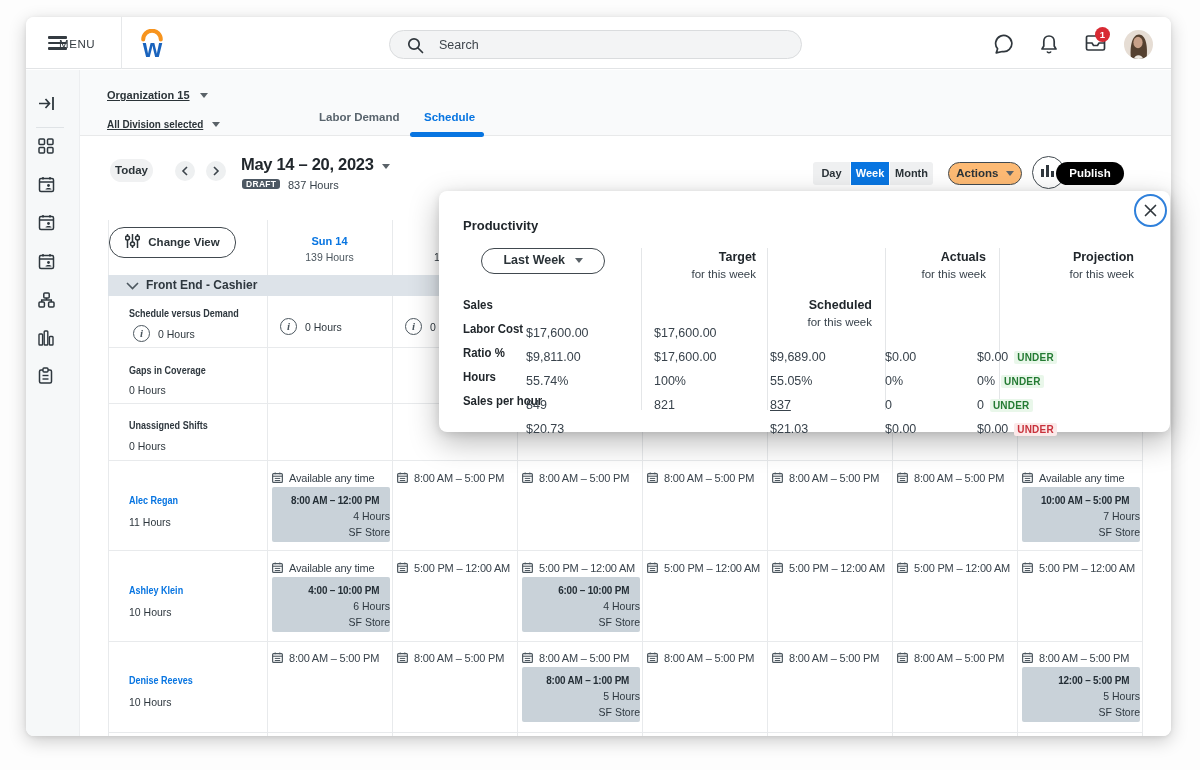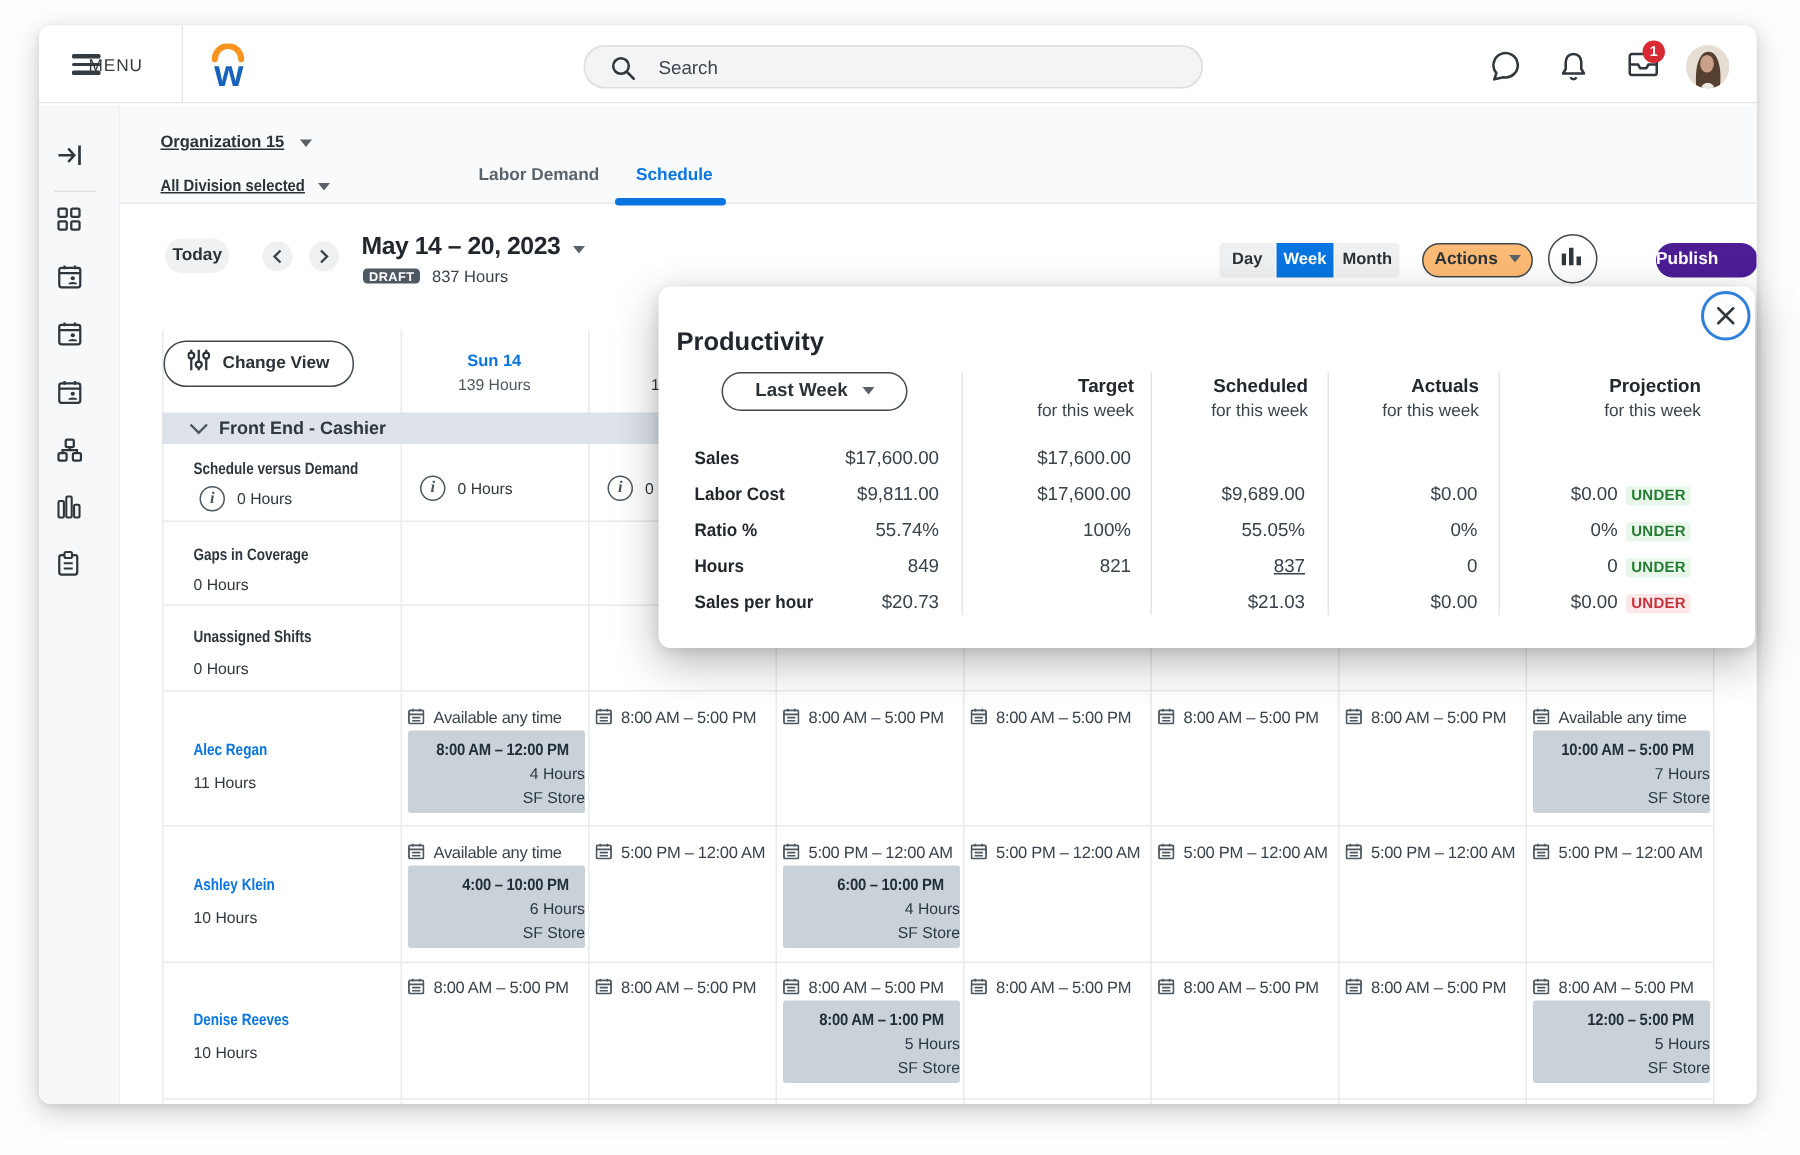--- a/index.html
+++ b/index.html
@@ -29,48 +29,48 @@
 .circbtn { position:absolute; width:20px; height:20px; background:#eef0f1; border-radius:50%; text-align:center; }
 .weektitle { position:absolute; left:161px; top:85px; font-size:16.5px; font-weight:bold; color:#21272c; letter-spacing:-0.3px; }
 .draft { position:absolute; left:162px; top:109px; background:#4d5863; color:#fff; font-size:8.5px; font-weight:bold; padding:0 4px; border-radius:3px; letter-spacing:0.3px; }
 .hrs837 { position:absolute; left:208px; top:109px; font-size:11px; color:#39434c; }
 .seg { position:absolute; left:733px; top:92px; height:23px; display:flex; }
 .seg div { font-size:11px; font-weight:bold; height:23px; line-height:23px; text-align:center; }
 .seg .on { background:#0875e1; color:#fff; }
 .seg .off { background:#eff0f1; color:#2b3338; }
 .actionsbtn { position:absolute; left:868px; top:92px; width:74px; height:23px; border:1.5px solid #41494f; border-radius:12px; font-size:11.5px; font-weight:bold; color:#2b3338; text-align:center; line-height:20px; background:#fdba74; }
 .chartbtn { position:absolute; left:952px; top:86px; width:33px; height:33px; border:1.5px solid #41494f; border-radius:50%; background:#fff; }
-.publish { position:absolute; left:1024px; top:92px; width:68px; height:23px; background:#4c1d95; border-radius:12px; color:#fff; font-size:11.5px; font-weight:bold; text-align:left; line-height:23px; }
+.publish { position:absolute; left:976px; top:92px; width:68px; height:23px; background:#000000; border-radius:12px; color:#fff; font-size:11.5px; font-weight:bold; text-align:center; line-height:23px; }
 .vline { position:absolute; top:150px; height:516px; width:1px; background:#e8eaec; }
 .hline { position:absolute; left:28px; width:1034px; height:1px; background:#e8eaec; }
 .changeview { line-height:28px; position:absolute; left:29px; top:157px; width:127px; height:31px; border:1.5px solid #41494f; border-radius:15px; background:#fff; font-size:11.5px; font-weight:bold; color:#2b3338; text-align:center; }
 .colhead { position:absolute; width:125px; text-align:center; top:165px; }
 .colhead .d { font-size:11px; font-weight:bold; color:#0875e1; }
 .colhead .h { font-size:10.5px; color:#4c575f; margin-top:4px; }
 .secthead { position:absolute; left:28px; top:205px; width:1034px; height:21px; background:#dde3e9; color:#2e373e; }
 .rowlabel { position:absolute; font-size:11px; font-weight:bold; color:#2e373e; transform:scaleX(0.82); transform-origin:left top; }
 .subtext { font-size:10.5px; color:#2e373e; }
 .name { position:absolute; font-size:11px; font-weight:bold; color:#0875e1; transform:scaleX(0.82); transform-origin:left top; }
 .avail { position:absolute; font-size:11px; letter-spacing:-0.2px; color:#39434c; white-space:nowrap; }
 .avail svg { vertical-align:-1px; margin-right:6px; }
 .shiftcard { position:absolute; width:118px; height:55px; background:#c9d2d9; border-radius:2px; padding:7px 0 0 10px;text-align:right; }
 .shiftcard .t { font-size:11px; font-weight:bold; letter-spacing:-0.2px; color:#242e36; transform:scaleX(0.9); transform-origin:left top; white-space:nowrap; }
 .shiftcard .s { font-size:10.5px; color:#2e3840; margin-top:4px; }
 .inforow { position:absolute; height:16px; }
 .infoi { display:inline-block; width:17px; height:17px; border:1.5px solid #4c575f; border-radius:50%; color:#4c575f; font-size:11px; font-weight:bold; text-align:center; line-height:14px; vertical-align:middle; font-family:"Liberation Serif",serif; font-style:italic; }
 .inforow .subtext { margin-left:8px; vertical-align:middle; }
 .modal { position:absolute; left:413px; top:174px; width:731px; height:241px; background:#fff; border-radius:8px; box-shadow:0 10px 30px rgba(0,0,0,0.28), 0 2px 8px rgba(0,0,0,0.10); }
-.mtitle { position:absolute; left:12px; top:27px; font-size:17px; font-weight:bold; color:#21272c; }
+.mtitle { position:absolute; left:24px; top:27px; font-size:13px; font-weight:bold; color:#21272c; }
 .lastweek { position:absolute; left:42px; top:57px; width:124px; height:26px; border:1.5px solid #41494f; border-radius:14px; background:#fff; font-size:12.5px; font-weight:bold; color:#2b3338; text-align:center; line-height:23px; }
 .mdiv { position:absolute; top:57px; height:162px; width:1px; background:#e4e6e8; }
 .mhead { position:absolute; top:59px; text-align:right; }
 .mhead .a { font-size:12.5px; font-weight:bold; color:#21272c; }
 .mhead .b { font-size:11.5px; color:#39434c; margin-top:4px; }
 .mlabel { position:absolute; left:24px; font-size:12px; font-weight:bold; color:#21272c; transform:scaleX(0.95); transform-origin:left top; }
-.mval { position:absolute; text-align:right; font-size:12.5px; color:#39434c; }
+.mval { position:absolute; text-align:left; font-size:12.5px; color:#39434c;margin-top:28px; }
 .under { font-size:10px; font-weight:bold; padding:1px 3px; border-radius:2px; letter-spacing:0.2px; margin-left:6px; }
 .ug { color:#247b33; background:#e9f7ea; }
 .ur { color:#c8313b; background:#fbe9e9; }
 .mclose { position:absolute; left:1108px; top:177px; width:33px; height:33px; border:2px solid #2f80db; border-radius:50%; background:#fff; z-index:30; }
 </style>
 </head>
 <body>
 <div class="card">
   <div class="topbar">
     <div class="menuburger">
@@ -459,21 +459,21 @@
     <div class="mtitle">Productivity</div>
     <div class="lastweek">Last Week <span class="caret" style="margin-left:6px;"></span></div>
     <div class="mdiv" style="left:202px;"></div>
     <div class="mdiv" style="left:328px;"></div>
     <div class="mdiv" style="left:446px;"></div>
     <div class="mdiv" style="left:560px;"></div>
     <div class="mhead" style="left:197px; width:120px;">
         <div class="a">Target</div>
         <div class="b">for this week</div>
       </div>
-    <div class="mhead" style="left:313px; width:120px;">
+    <div class="mhead" style="left:313px; width:120px;margin-top:48px;">
         <div class="a">Scheduled</div>
         <div class="b">for this week</div>
       </div>
     <div class="mhead" style="left:427px; width:120px;">
         <div class="a">Actuals</div>
         <div class="b">for this week</div>
       </div>
     <div class="mhead" style="left:575px; width:120px;">
         <div class="a">Projection</div>
         <div class="b">for this week</div>

